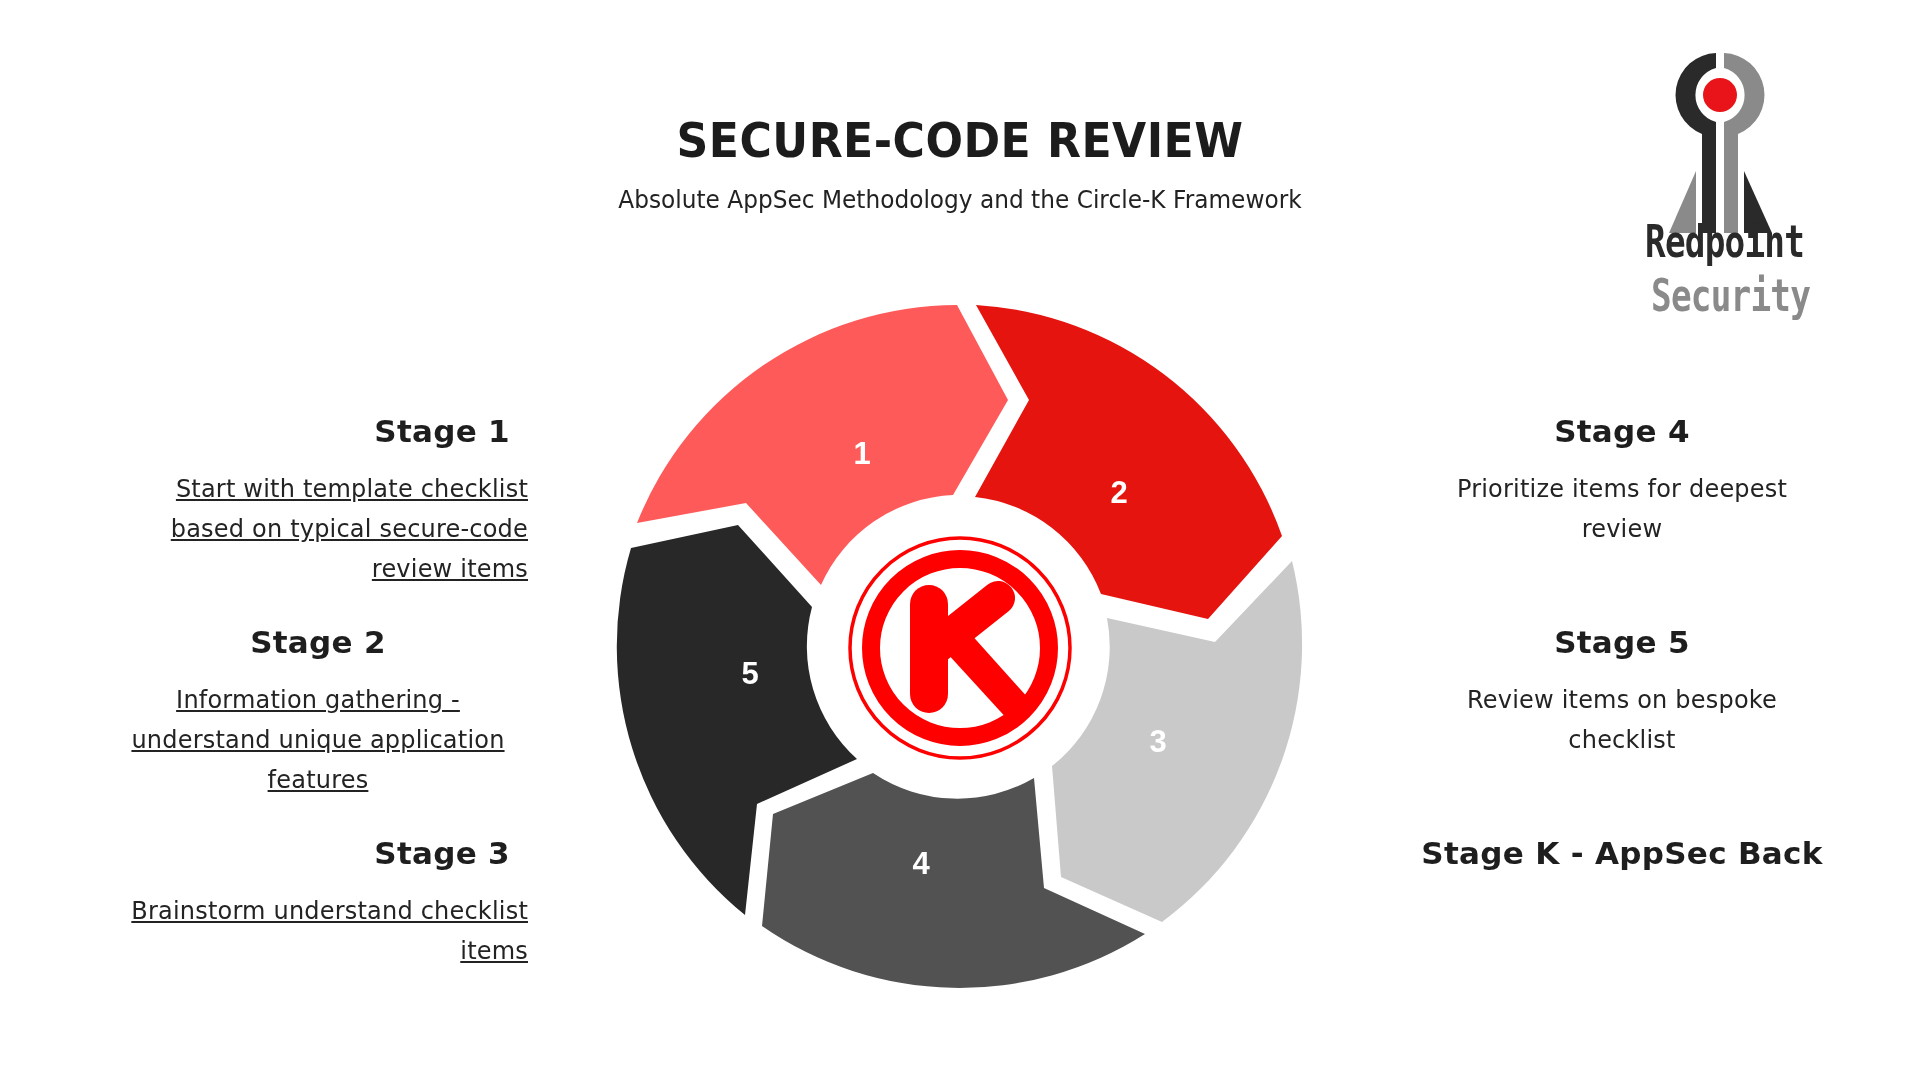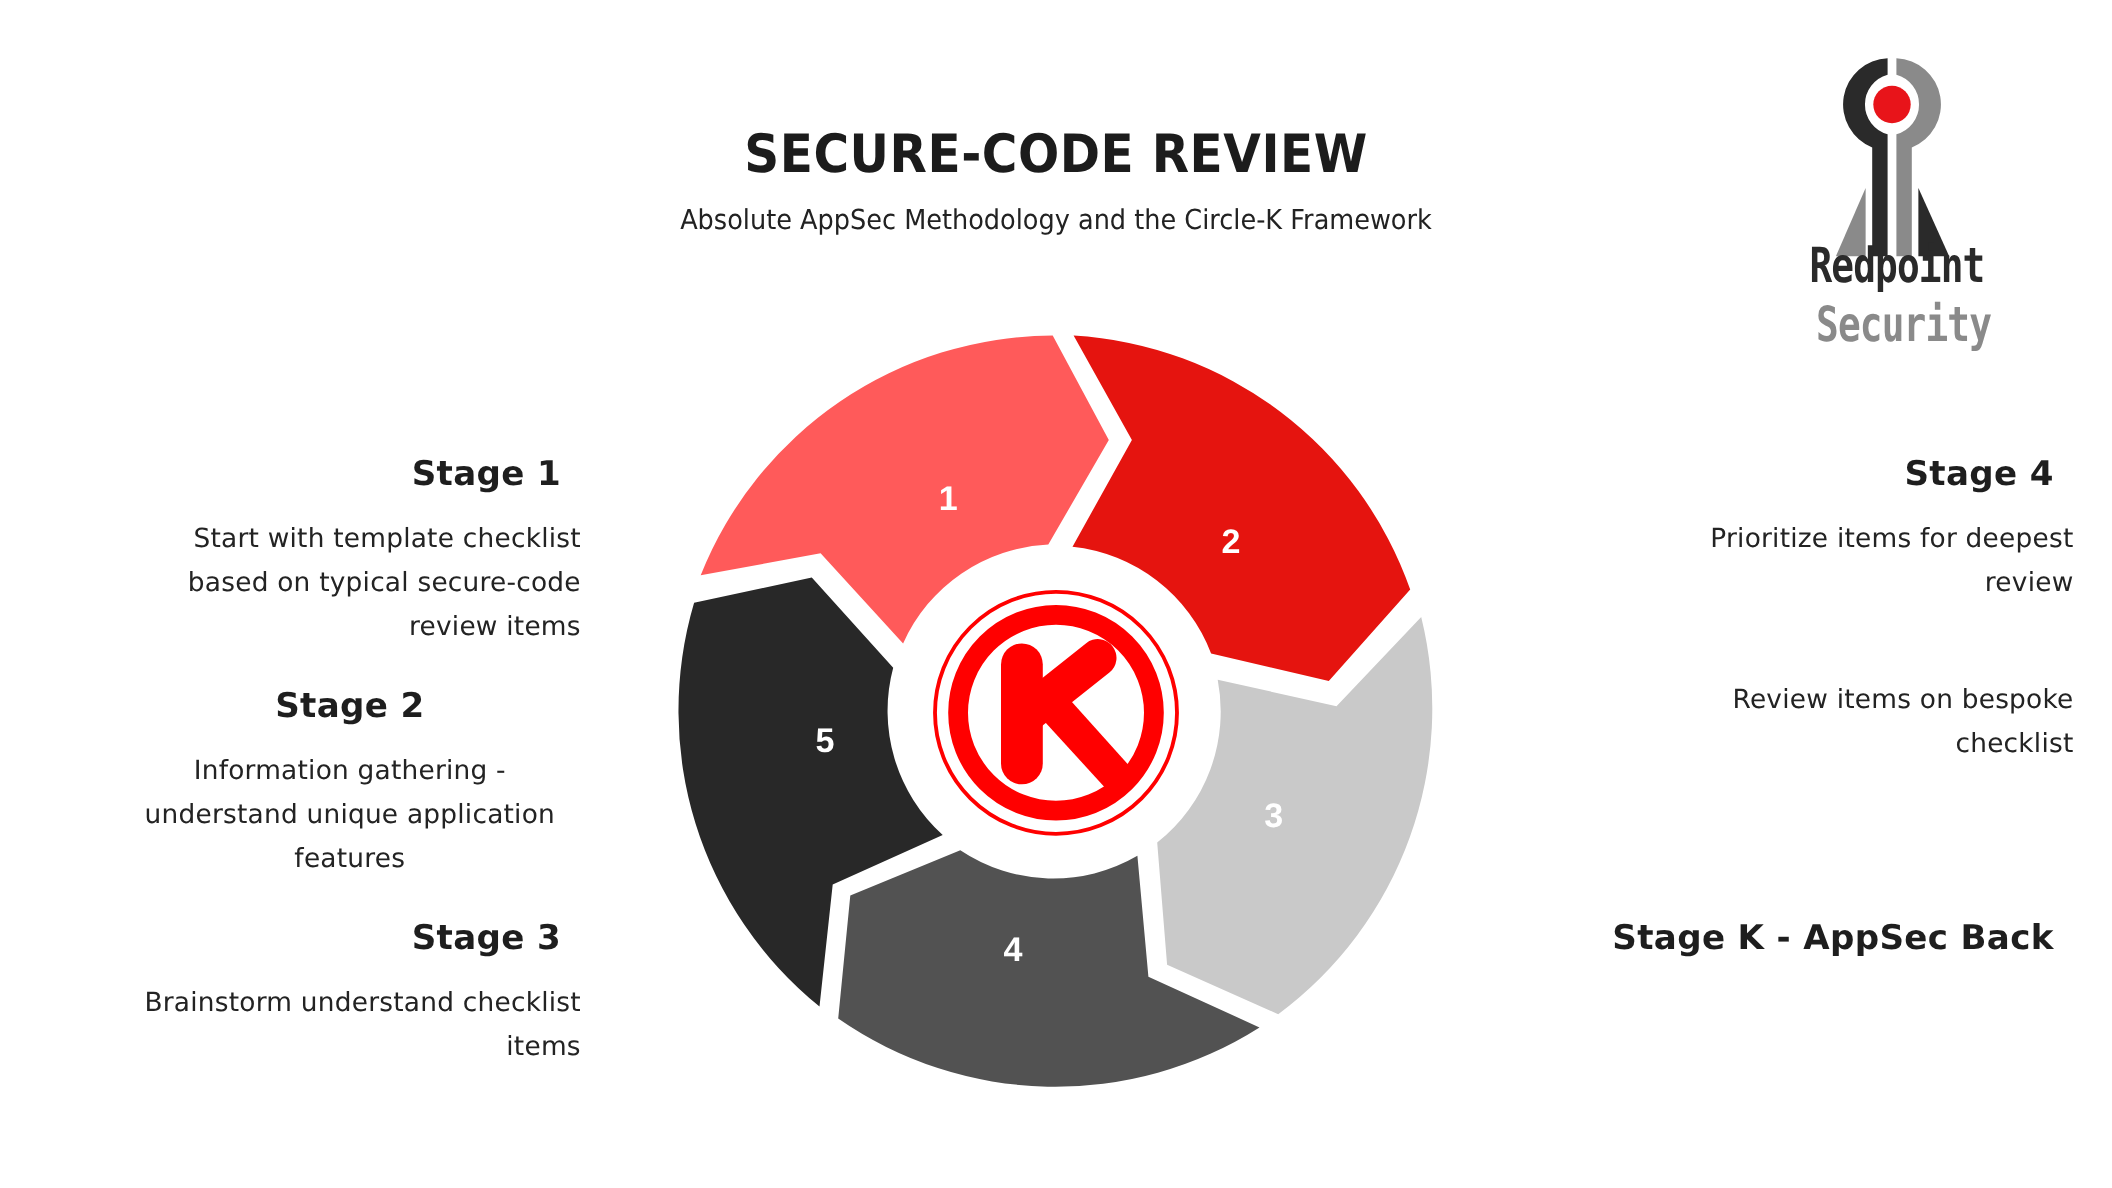--- a/index.html
+++ b/index.html
@@ -12,30 +12,30 @@
     font-size:48px; font-weight:bold; letter-spacing:0.5px; color:#1c1c1c;
     font-family:"DejaVu Sans", "Liberation Sans", sans-serif; transform:scaleX(0.92);
   }
   .subtitle {
     position:absolute; left:0; width:1920px; top:185px; text-align:center;
     font-size:25px; color:#222;
     font-family:"DejaVu Sans", sans-serif; transform:scaleX(0.93);
   }
   .stage { position:absolute; width:420px; }
   .stage.left { left:108px; text-align:right; }
-  .stage.right { left:1445px; text-align:right; width:440px; }
+  .stage.right { left:1402px; text-align:center; width:440px; }
   .stage h3 {
     margin:18px; font-size:31px; font-weight:bold; line-height:40px; color:#1e1e1e;
     font-family:"DejaVu Sans", sans-serif; letter-spacing:0.3px;
   }
   .stage p {
     margin:12px 0 0 0; font-size:24px; line-height:40px; color:#232323;
     font-family:"DejaVu Sans", sans-serif; letter-spacing:0.2px;
   }
-  .stage.left p { white-space:pre-line; }
+  .stage.left p { white-space:pre-line;text-decoration:underline; }
   .stage.right p { white-space:pre-line; }
   #wheel { position:absolute; left:0; top:0; }
   .seg-num {
     font-family:"Liberation Sans", "DejaVu Sans", sans-serif; font-weight:bold; font-size:31px; fill:#ffffff;
   }
   .logo { position:absolute; left:1636px; top:48px; width:170px; height:280px; }
   .logo-text1 {
     position:absolute; left:1645px; top:216px; font-family:"DejaVu Sans Mono", "Liberation Mono", monospace;
     font-weight:bold; font-size:44px; color:#2a2a2a; transform:scaleX(0.78); transform-origin:left top; letter-spacing:-1px;
   }
@@ -80,20 +80,21 @@
   <p>Brainstorm understand checklist
 items</p>
 </div>
 
 <div class="stage right" style="top:393px;">
   <h3>Stage 4</h3>
   <p>Prioritize items for deepest
 review</p>
 </div>
 <div class="stage right" style="top:604px;">
+  <h3>Stage 5</h3>
   <p>Review items on bespoke
 checklist</p>
 </div>
 <div class="stage right" style="top:815px;">
   <h3>Stage K - AppSec Back</h3>
 </div>
 
 <svg id="wheel" width="1920" height="1080" viewBox="0 0 1920 1080">
 
   <path class="seg" d="M637 523 A346 346 0 0 1 957 305 L1008 400 L953 495 A152 152 0 0 0 821 585 L746 503 Z" fill="#FF5A5A"></path>

